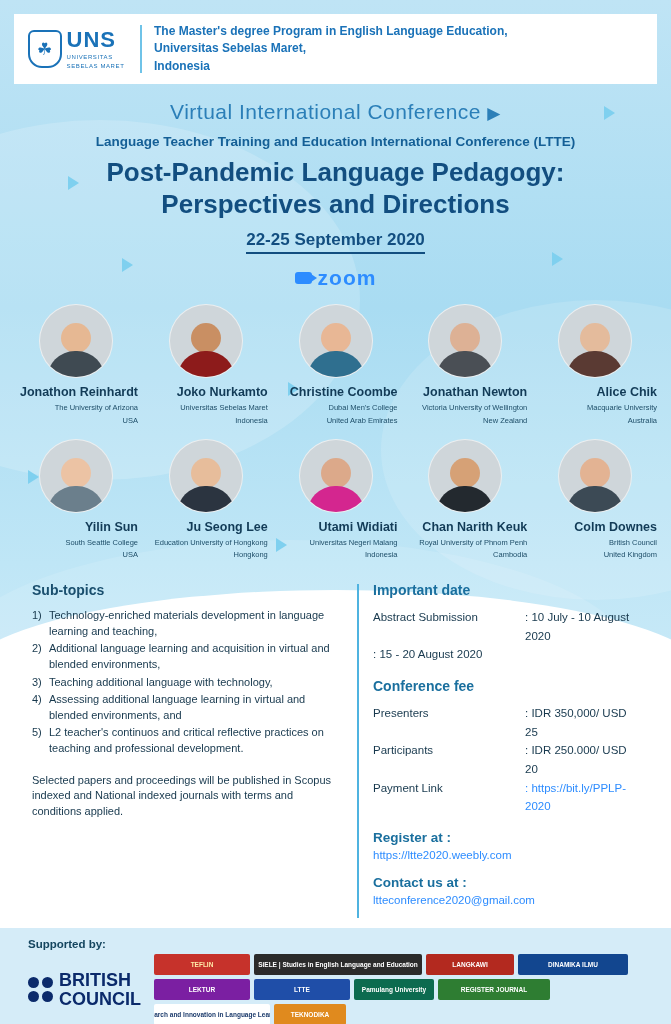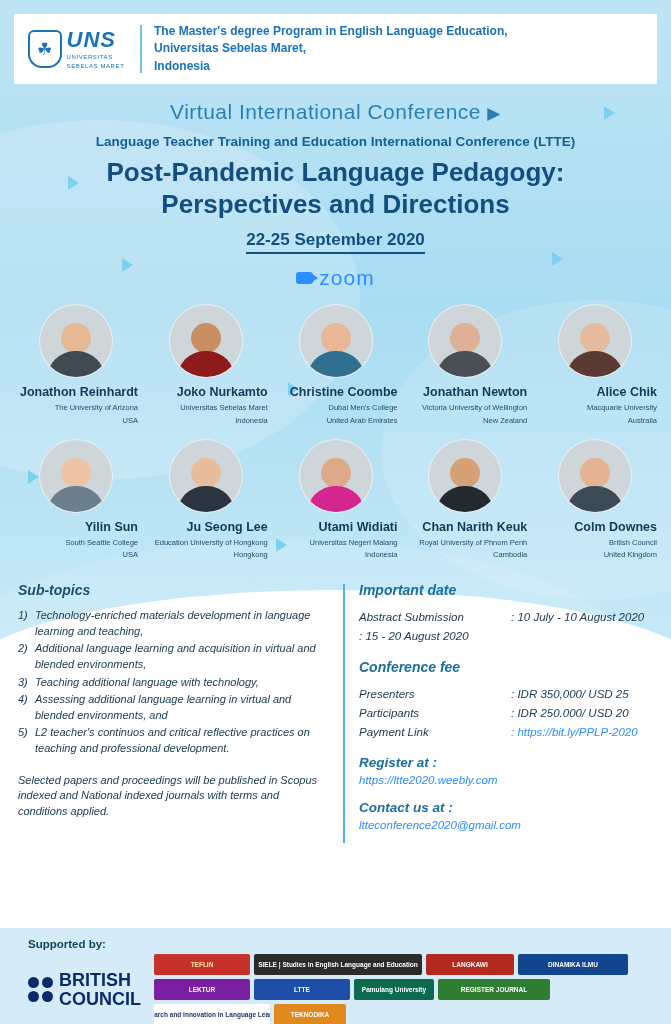--- a/index.html
+++ b/index.html
@@ -61,21 +61,21 @@
   .logo-mark {
     width: 34px; height: 38px;
     border: 2px solid #1a72b8;
     border-radius: 6px 6px 14px 14px;
     display: flex; align-items: center; justify-content: center;
     color: #1a72b8;
     font-size: 17px;
   }
   .logo-text { line-height: 1; }
   .logo-uns {
-    font-size: 22px; font-weight: bold; color: #1a72b8; letter-spacing: 1px; font-style: italic;
+    font-size: 22px; font-weight: bold; color: #1a72b8; letter-spacing: 1px;
   }
   .logo-sub {
     font-size: 6px; color: #1a72b8; letter-spacing: .6px; margin-top: 3px;
   }
   .header-divider {
     width: 2px; height: 48px; background: #6fc3e8; margin: 0 12px 0 2px;
   }
   .header-title {
     color: #1a72b8;
     font-size: 12px;
@@ -123,21 +123,21 @@
   .zoom-cam {
     width: 17px; height: 12px; background: #2d8cff; border-radius: 3px;
     position: relative;
   }
   .zoom-cam:after {
     content: ""; position: absolute; right: -5px; top: 2px;
     border-left: 6px solid #2d8cff;
     border-top: 4px solid transparent;
     border-bottom: 4px solid transparent;
   }
-  .zoom-word { color: #2d8cff; font-size: 21px; font-weight: normal; letter-spacing: 1px; }
+  .zoom-word { color: #2d8cff; font-size: 21px; font-weight: bold; letter-spacing: 1px; }
 
   
   .tri-dec {
     position: absolute;
     width: 0; height: 0;
     border-left: 11px solid #7fd0ef;
     border-top: 7px solid transparent;
     border-bottom: 7px solid transparent;
     z-index: 4;
   }
@@ -164,22 +164,21 @@
   }
   .sp-name { font-size: 12.5px; font-weight: bold; color: #123b57; line-height: 1.15; }
   .sp-aff { font-size: 7.5px; color: #1d4d68; line-height: 1.3; margin-top: 3px; }
   .srow2 { margin-top: 14px; }
 
   
   .panels {
     position: relative; z-index: 6;
     display: flex;
     margin-top: 22px;
-    padding: 0 18px;
-    font-style: italic;
+    padding: 0 32px;
   }
   .left-panel { width: 325px; padding-right: 14px; }
   .vrule { width: 2px; background: #4fb3e0; margin: 2px 14px 2px 0; }
   .right-panel { flex: 1; }
   .panel-h {
     font-size: 14px; font-weight: bold; color: #1a4f6e; margin-bottom: 10px;
   }
   .panel-h.blue { color: #1a6f9e; }
   ol.subs { list-style: none; font-size: 11px; color: #17384d; line-height: 1.42; }
   ol.subs li { margin-bottom: 2px; padding-left: 17px; position: relative; }

